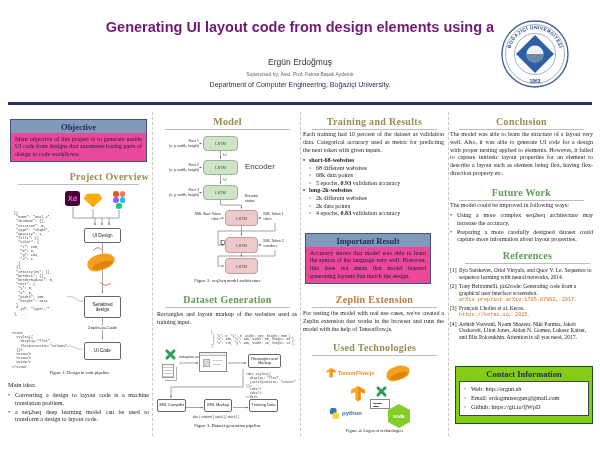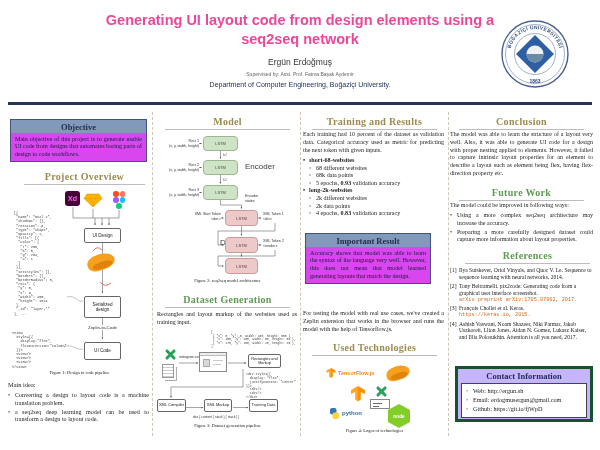--- a/index.html
+++ b/index.html
@@ -1,22 +1,22 @@
 <!DOCTYPE html>
 <html><head>
 <meta charset="utf-8">
 <style>
   html,body{margin:0;padding:0;background:#fff;}
   #poster{position:relative;width:600px;height:450px;background:#fff;overflow:hidden;
           font-family:"Liberation Serif",serif;color:#1c1c1c;}
   [data-interactable]{box-sizing:border-box;}
 
   
-  .title{position:absolute;left:60px;width:480px;top:11px;text-align:center;
-         font:bold 14.5px/1.3 "Liberation Sans",sans-serif;color:#ec4899;}
+  .title{position:absolute;left:60px;width:480px;top:18px;text-align:center;
+         font:bold 14.5px/1.3 "Liberation Sans",sans-serif;color:#701a75;}
   .author{position:absolute;left:0;width:600px;top:57px;text-align:center;
           font:8.5px "Liberation Sans",sans-serif;color:#333;}
   .supervisor{position:absolute;left:0;width:600px;top:71px;text-align:center;
           font:5px "Liberation Sans",sans-serif;color:#666;}
   .dept{position:absolute;left:0;width:600px;top:81px;text-align:center;
           font:7px "Liberation Sans",sans-serif;color:#22305f;}
   .logo{position:absolute;left:500px;top:19px;}
   .hr-main{position:absolute;left:8px;right:8px;top:102px;height:2.5px;background:#26325c;}
   .vsep{position:absolute;top:112px;bottom:14px;width:0;border-left:1px dashed #cfc6b8;}
 
@@ -31,21 +31,21 @@
        font:4.5px "Liberation Serif",serif;color:#222;}
   pre.code{position:absolute;margin:0;font:3.5px/1.2 "Liberation Mono",monospace;color:#3c3c3c;}
   .fnode{position:absolute;background:#fff;border:1px solid #666;border-radius:2px;
          display:flex;align-items:center;justify-content:center;text-align:center;
          font:4.6px/1.15 "Liberation Sans",sans-serif;color:#222;white-space:pre;}
   .blob{position:absolute;background:#f7a01d;border-radius:60% 70% 60% 50%;transform:rotate(-18deg);}
   .blob::after{content:"";position:absolute;left:14%;top:52%;width:74%;height:42%;
          background:#e0830a;border-radius:50%;}
 
   
-  .bluebox{position:absolute;border:1.2px solid #42527a;background:#d946ef;}
+  .bluebox{position:absolute;border:1.2px solid #42527a;background:#ec4899;}
   .bb-title{background:#8199ba;color:#1f2b55;text-align:center;
             font:bold 8.5px "Liberation Serif",serif;padding:1.5px 0;}
   .bb-body{padding:2.5px 4px;font:6.1px/1.28 "Liberation Serif",serif;
            text-align:justify;color:#141e38;}
 
   
   .blist{position:absolute;font:6.1px/1.25 "Liberation Serif",serif;}
   .blt{position:relative;padding-left:7px;margin-bottom:1.5px;text-align:justify;}
   .blt::before{content:"•";position:absolute;left:0;color:#444;}
   .tl-head{position:relative;padding-left:6px;font-weight:bold;}
@@ -87,34 +87,33 @@
   .console{position:absolute;background:#fff;border:1px solid #888;}
   .console i{position:absolute;left:2px;height:1.4px;background:#666;}
 
   
   .refs{position:absolute;font:5.6px/1.22 "Liberation Serif",serif;color:#222;}
   .ref{position:relative;padding-left:9px;margin-bottom:2.5px;}
   .ref-label{position:absolute;left:0;}
   .ref-link{font:5.2px "Liberation Mono",monospace;color:#d2691e;}
 
   
-  .contact-box{position:absolute;background:#c4b5fd;border:3px solid #14532d;padding:2px 3px 1px 3px;}
+  .contact-box{position:absolute;background:#84cc16;border:1px solid #14532d;padding:2px 3px 7px 3px;}
   .cb-title{text-align:center;font:bold 8.5px "Liberation Serif",serif;color:#1f2b55;margin-bottom:2px;}
   .cb-inner{background:#fff;border:1px solid #444;padding:3px 4px;}
   .cb-item{position:relative;padding-left:7px;font:6.2px/1.45 "Liberation Serif",serif;color:#222;}
   .cb-item::before{content:"•";position:absolute;left:0;color:#d0803c;}
 </style>
 </head>
 <body>
 
 <div id="poster" data-interactable="false">
 
   <div class="title" data-interactable="false">
     <span data-interactable="false">Generating UI layout code from design elements using a</span><br>
-    <span data-interactable="false">seq2seq network</span>
   </div>
   <div class="author" data-interactable="false">Ergün Erdoğmuş</div>
   <div class="supervisor" data-interactable="false">Supervised by: Asst. Prof. Fatma Başak Aydemir</div>
   <div class="dept" data-interactable="false">Department of Computer Engineering, Boğaziçi University.</div>
 
   <svg class="logo" data-interactable="false" width="70" height="70" viewBox="0 0 70 70">
     <circle cx="35" cy="35" r="33" fill="#fff" stroke="#49618f" stroke-width="1.4"></circle>
     <circle cx="35" cy="35" r="29.5" fill="none" stroke="#49618f" stroke-width="0.5"></circle>
     <circle cx="35" cy="35" r="20.5" fill="none" stroke="#49618f" stroke-width="0.5"></circle>
     <defs>
@@ -132,21 +131,21 @@
   <div class="hr-main" data-interactable="false"></div>
   <div class="vsep" style="left:152px" data-interactable="false"></div>
   <div class="vsep" style="left:300px" data-interactable="false"></div>
   <div class="vsep" style="left:448px" data-interactable="false"></div>
 
   <div class="bluebox" style="left:10px;top:119px;width:137px;" data-interactable="false">
     <div class="bb-title" data-interactable="false">Objective</div>
     <div class="bb-body" data-interactable="false">Main objective of this project is to generate usable UI code from designs that automates boring parts of design to code workflows.</div>
   </div>
 
-  <div class="sh c-olive" style="left:14px;top:171px;width:141px;" data-interactable="false">Project Overview</div>
+  <div class="sh c-olive" style="left:8px;top:171px;width:141px;text-align:right;" data-interactable="false">Project Overview</div>
 
   <div class="fig" style="left:7px;top:185px;width:145px;height:193px;" data-interactable="false">
     <svg class="lines" width="145" height="193" data-interactable="false">
       <defs>
           <marker id="ah1" markerWidth="4" markerHeight="4" refX="2.6" refY="1.5" orient="auto">
         <path d="M0,0 L3,1.5 L0,3 Z" fill="#555"></path>
           </marker>
         </defs>
       <g stroke="#666" stroke-width="0.6" fill="none">
         <path d="M66,22 V33 M86,24 V33 M112,25 V33 M66,33 H112"></path>
@@ -364,20 +363,21 @@
     <div class="tl-sub" data-interactable="false">2k different websites</div>
     <div class="tl-sub" data-interactable="false">2k data points</div>
     <div class="tl-sub" data-interactable="false"><span data-interactable="false">4 epochs, </span><b data-interactable="false">0.83</b><span data-interactable="false"> validation accuracy</span></div>
   </div>
 
   <div class="bluebox" style="left:305px;top:233px;width:126px;" data-interactable="false">
     <div class="bb-title" data-interactable="false">Important Result</div>
     <div class="bb-body" data-interactable="false">Accuracy shows that model was able to learn the syntax of the language very well. However, this does not mean that model learned generating layouts that match the design.</div>
   </div>
 
+  <div class="sh c-orange" style="left:302px;top:294px;width:145px;" data-interactable="false">Zeplin Extension</div>
   <div class="p" style="left:303px;top:310px;width:141px;" data-interactable="false">For testing the model with real use cases, we've created a Zeplin extension that works in the browser and runs the model with the help of Tensorflow.js.</div>
 
   <div class="sh c-olive" style="left:302px;top:342px;width:145px;" data-interactable="false">Used Technologies</div>
 
   <div class="fig" style="left:302px;top:358px;width:145px;height:78px;" data-interactable="false">
 
     <svg style="position:absolute;left:24px;top:10px;" width="10" height="11" data-interactable="false">
       <polygon points="5,0 9.5,2.5 9.5,5 6.8,3.8 6.8,8.5 5,10" fill="#ff8f00"></polygon>
       <polygon points="5,0 0.5,2.5 0.5,5 3.2,3.8 3.2,8.5 5,10" fill="#ffa726"></polygon>
     </svg>

